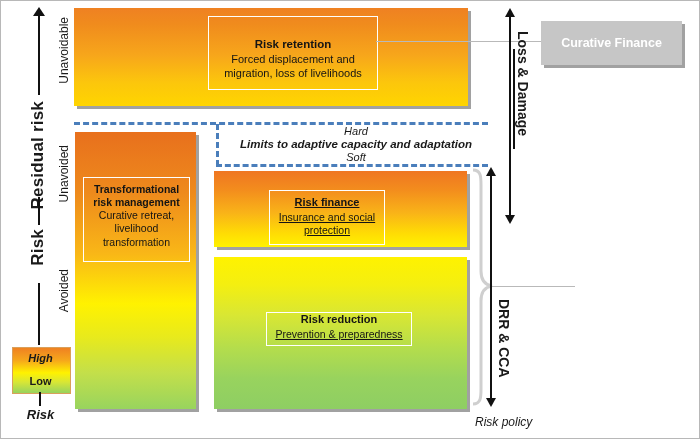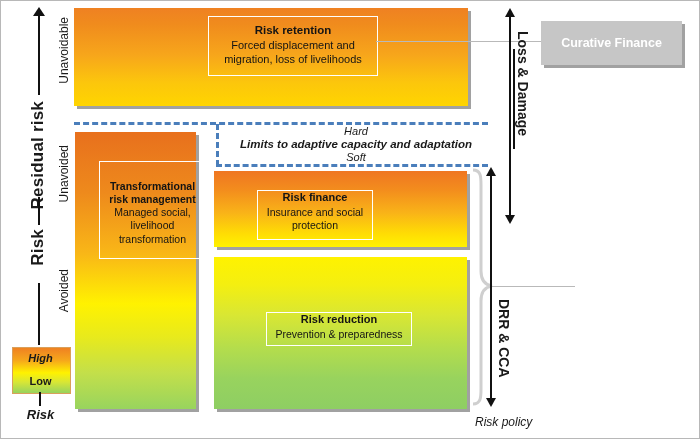--- a/index.html
+++ b/index.html
@@ -58,54 +58,54 @@
   <div class="abs vtext up" style="left:56px;top:268px;font-size:12px;">Avoided</div>
 
   <div class="abs g-legend" style="left:11px;top:346px;width:57px;height:45px;border:1px solid #d9a05a;"></div>
   <div class="abs" style="left:11px;top:351px;width:57px;text-align:center;font-size:11px;font-weight:bold;font-style:italic;">High</div>
   <div class="abs" style="left:11px;top:374px;width:57px;text-align:center;font-size:11px;font-weight:bold;">Low</div>
   <div class="abs axis-line" style="left:38px;top:391px;width:2px;height:14px;"></div>
   <div class="abs" style="left:11px;top:406px;width:57px;text-align:center;font-size:13px;font-style:italic;font-weight:bold;">Risk</div>
 
   <div class="abs g-top shadowbox" style="left:73px;top:7px;width:394px;height:98px;"></div>
 
-  <div class="label-box" style="left:207px;top:15px;width:168px;height:52px;padding-top:6px;font-size:11px;">
+  <div class="label-box" style="left:207px;top:15px;width:168px;height:52px;padding-top:20px;font-size:11px;">
     <div class="lb-title" style="font-size:11.5px;margin-bottom:2px;">Risk retention</div>
     <div style="padding:0 7px;">Forced displacement and migration, loss of livelihoods</div>
   </div>
 
   <div class="abs thin-line" style="left:375px;top:40px;width:167px;height:1px;"></div>
 
   <div class="abs dash-h" style="left:73px;top:121px;width:414px;"></div>
   <div class="abs dash-v" style="left:215px;top:123px;height:42px;"></div>
   <div class="abs dash-h" style="left:215px;top:163px;width:272px;"></div>
 
   <div class="abs" style="left:222px;top:137px;width:266px;text-align:center;font-size:11.5px;font-style:italic;font-weight:bold;">Limits to adaptive capacity and adaptation</div>
   <div class="abs" style="left:230px;top:124px;width:250px;text-align:center;font-size:11px;font-style:italic;">Hard</div>
   <div class="abs" style="left:230px;top:150px;width:250px;text-align:center;font-size:11px;font-style:italic;">Soft</div>
 
   <div class="abs g-trans shadowbox" style="left:74px;top:131px;width:121px;height:277px;"></div>
 
-  <div class="label-box" style="left:82px;top:160px;width:105px;height:78px;padding-top:18px;font-size:10.5px;margin-left:16px;">
+  <div class="label-box" style="left:82px;top:176px;width:105px;height:78px;padding-top:5px;font-size:10.5px;">
     <div class="lb-title" style="font-size:10.5px;padding:0 4px;">Transformational risk management</div>
-    <div style="padding:0 5px;">Managed social, livelihood transformation</div>
+    <div style="padding:0 5px;">Curative retreat, livelihood transformation</div>
   </div>
 
   <div class="abs g-finance shadowbox" style="left:213px;top:170px;width:253px;height:76px;"></div>
 
-  <div class="label-box" style="left:256px;top:189px;width:114px;height:48px;font-size:10.5px;">
+  <div class="label-box" style="left:268px;top:189px;width:114px;height:48px;padding-top:5px;font-size:10.5px;text-decoration:underline;">
     <div class="lb-title" style="font-size:11px;margin-bottom:1px;">Risk finance</div>
     <div style="padding:0 6px;">Insurance and social protection</div>
   </div>
 
   <div class="abs g-reduction shadowbox" style="left:213px;top:256px;width:253px;height:152px;"></div>
 
   <div class="label-box" style="left:265px;top:311px;width:144px;height:32px;padding-top:0;font-size:10.5px;">
     <div class="lb-title" style="font-size:11px;margin-bottom:1px;">Risk reduction</div>
-    <div style="padding:0 5px;">Prevention &amp; preparedness</div>
+    <div style="padding:0 5px;text-decoration:underline;">Prevention &amp; preparedness</div>
   </div>
 
   <svg class="abs" style="left:466px;top:166px;width:32px;height:240px;" viewBox="0 0 32 240" preserveAspectRatio="none">
     <path d="M6 3 C14 3 14 10 14 18 L14 104 C14 113 18 118 25 119
              C18 120 14 125 14 134 L14 222 C14 230 14 237 6 237" fill="none" stroke="#cfcfcf" stroke-width="3"></path>
   </svg>
   <div class="abs thin-line" style="left:490px;top:285px;width:84px;height:1px;"></div>
 
   <div class="abs" style="left:504px;top:7px;width:0;height:0;border-left:5px solid transparent;border-right:5px solid transparent;border-bottom:9px solid #111;"></div>
   <div class="abs axis-line" style="left:508px;top:14px;width:2px;height:202px;"></div>

